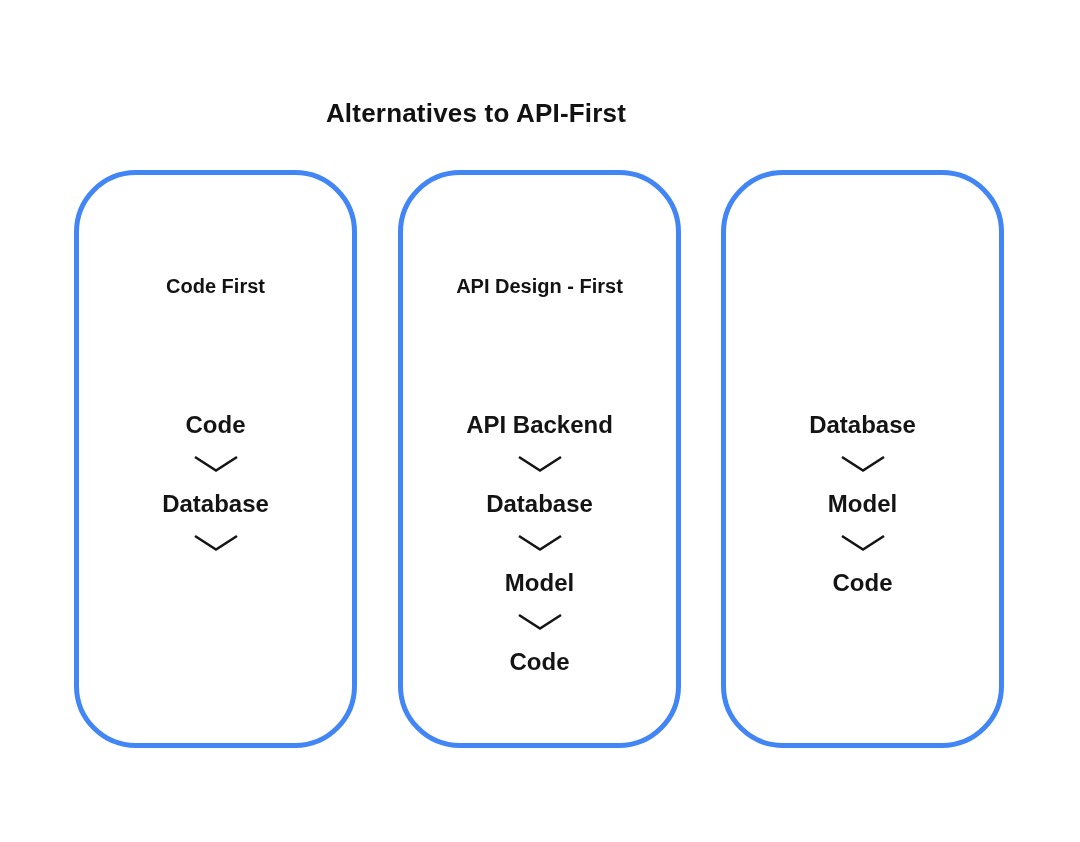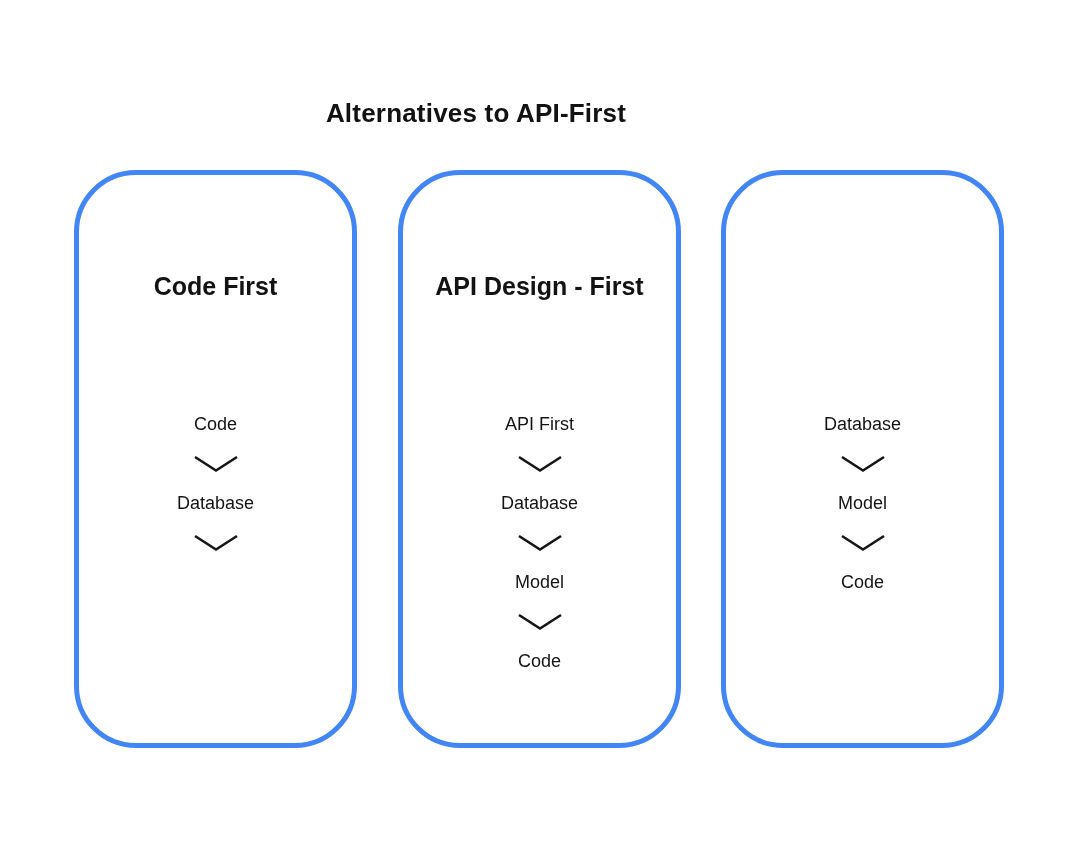--- a/index.html
+++ b/index.html
@@ -41,42 +41,43 @@
   }
   .card.pos-0 { left: 74px; }
   .card.pos-1 { left: 398px; padding-left: 16px; }
   .card.pos-2 { left: 721px; }
   .card-title {
     position: absolute;
     top: 99px;
     left: 0;
     width: 100%;
     text-align: center;
-    font-size: 25px;
+    font-size: 20px;
     font-weight: bold;
     color: #131313;
     line-height: 24px;
   }
   .flow {
     position: absolute;
     top: 230px;
     left: 0;
     width: 100%;
     display: flex;
     flex-direction: column;
     align-items: center;
   }
   .flow-label {
     height: 39.5px;
     display: flex;
     align-items: center;
     justify-content: center;
-    font-size: 18px;
+    font-size: 24px;
     color: #141414;
     white-space: nowrap;
+    font-weight: bold;
   }
   .flow-chevron {
     height: 39.5px;
     display: flex;
     align-items: center;
     justify-content: center;
   }
 </style>
 </head>
 <body>
@@ -99,21 +100,21 @@
           <svg width="46" height="18" viewBox="0 0 46 18">
             <polyline points="2,2 23,15.5 44,2" fill="none" stroke="#151515" stroke-width="2.6"></polyline>
           </svg>
         </div>
       </div>
   </div>
 
   <div class="card pos-1">
     <div class="card-title">API Design - First</div>
     <div class="flow">
-        <div class="flow-label">API First</div>
+        <div class="flow-label">API Backend</div>
         <div class="flow-chevron">
           <svg width="46" height="18" viewBox="0 0 46 18">
             <polyline points="2,2 23,15.5 44,2" fill="none" stroke="#151515" stroke-width="2.6"></polyline>
           </svg>
         </div>
         <div class="flow-label">Database</div>
         <div class="flow-chevron">
           <svg width="46" height="18" viewBox="0 0 46 18">
             <polyline points="2,2 23,15.5 44,2" fill="none" stroke="#151515" stroke-width="2.6"></polyline>
           </svg>

